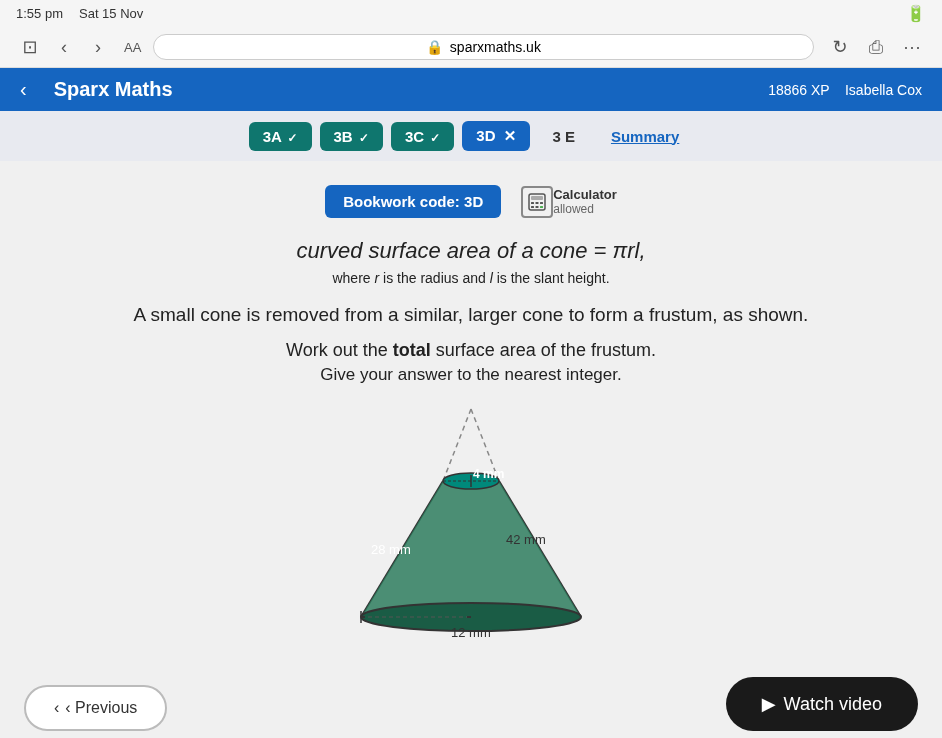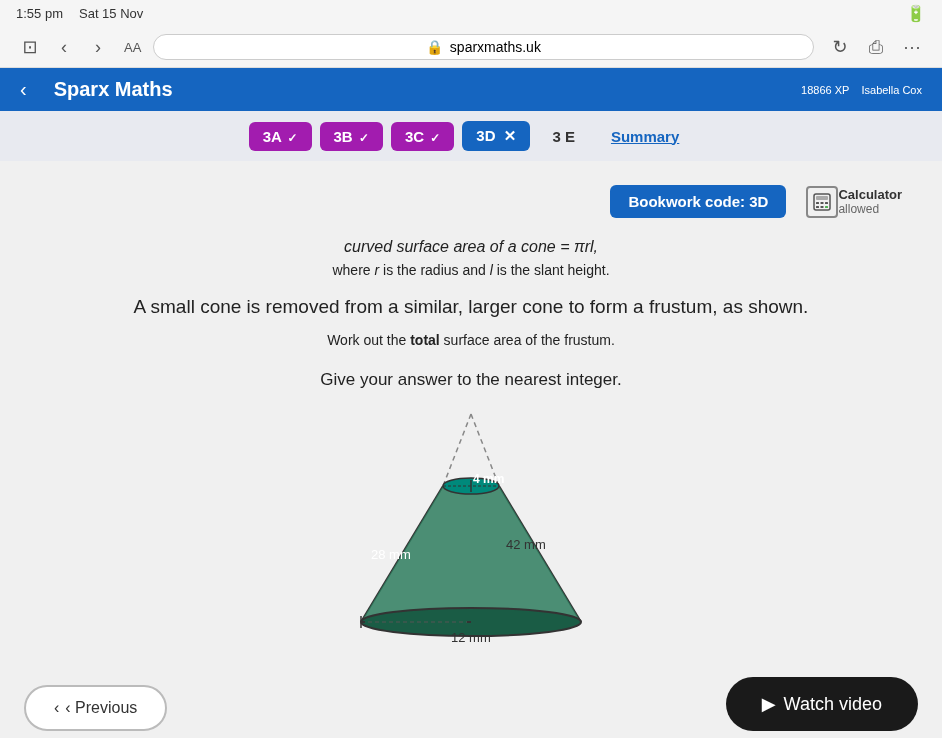--- a/index.html
+++ b/index.html
@@ -85,21 +85,21 @@
     }
     .app-header-title {
       color: white;
       font-size: 20px;
       font-weight: 700;
       margin-left: 15px;
     }
     .xp-info {
       margin-left: auto;
       color: white;
-      font-size: 11px;
+      font-size: 14px;
       font-weight: 500;
     }
 
     
     .task-tabs {
       background: #e8eaf0;
       padding: 10px 20px;
       display: flex;
       align-items: center;
       gap: 8px;
@@ -107,21 +107,21 @@
     }
     .tab {
       padding: 6px 14px;
       border-radius: 6px;
       font-size: 15px;
       font-weight: 600;
       cursor: pointer;
       border: none;
     }
     .tab-green {
-      background: #a21caf;
+      background: #0f766e;
       color: white;
     }
     .tab-active-x {
       background: #1565c0;
       color: white;
     }
     .tab-plain {
       background: transparent;
       color: #333;
     }
@@ -138,21 +138,21 @@
       background: #f0f0f0;
       padding: 24px 40px;
       flex: 1;
       position: relative;
     }
 
     
     .bookwork-row {
       display: flex;
       align-items: center;
-      justify-content: flex-end;
+      justify-content: center;
       gap: 20px;
       margin-bottom: 20px;
     }
     .bookwork-badge {
       background: #1565c0;
       color: white;
       padding: 8px 18px;
       border-radius: 6px;
       font-size: 15px;
       font-weight: 600;
@@ -171,44 +171,44 @@
       display: flex; align-items: center; justify-content: center;
       font-size: 16px;
     }
 
     
     .formula-section {
       text-align: center;
       margin-bottom: 18px;
     }
     .formula-text {
-      font-size: 16px;
+      font-size: 22px;
       font-style: italic;
       color: #222;
       margin-bottom: 6px;
     }
     .formula-desc {
       font-size: 14px;
       color: #222;
     }
 
     
     .problem-section {
       text-align: center;
       margin-bottom: 14px;
     }
     .problem-text {
       font-size: 19px;
       color: #222;
       margin-bottom: 14px;
     }
     .work-out-text {
-      font-size: 14px;
+      font-size: 18px;
       color: #222;
-      margin-bottom: 22px;
+      margin-bottom: 4px;
     }
     .give-answer-text {
       font-size: 17px;
       color: #222;
     }
     .bold { font-weight: 700; }
 
     
     .diagram-area {
       display: flex;

